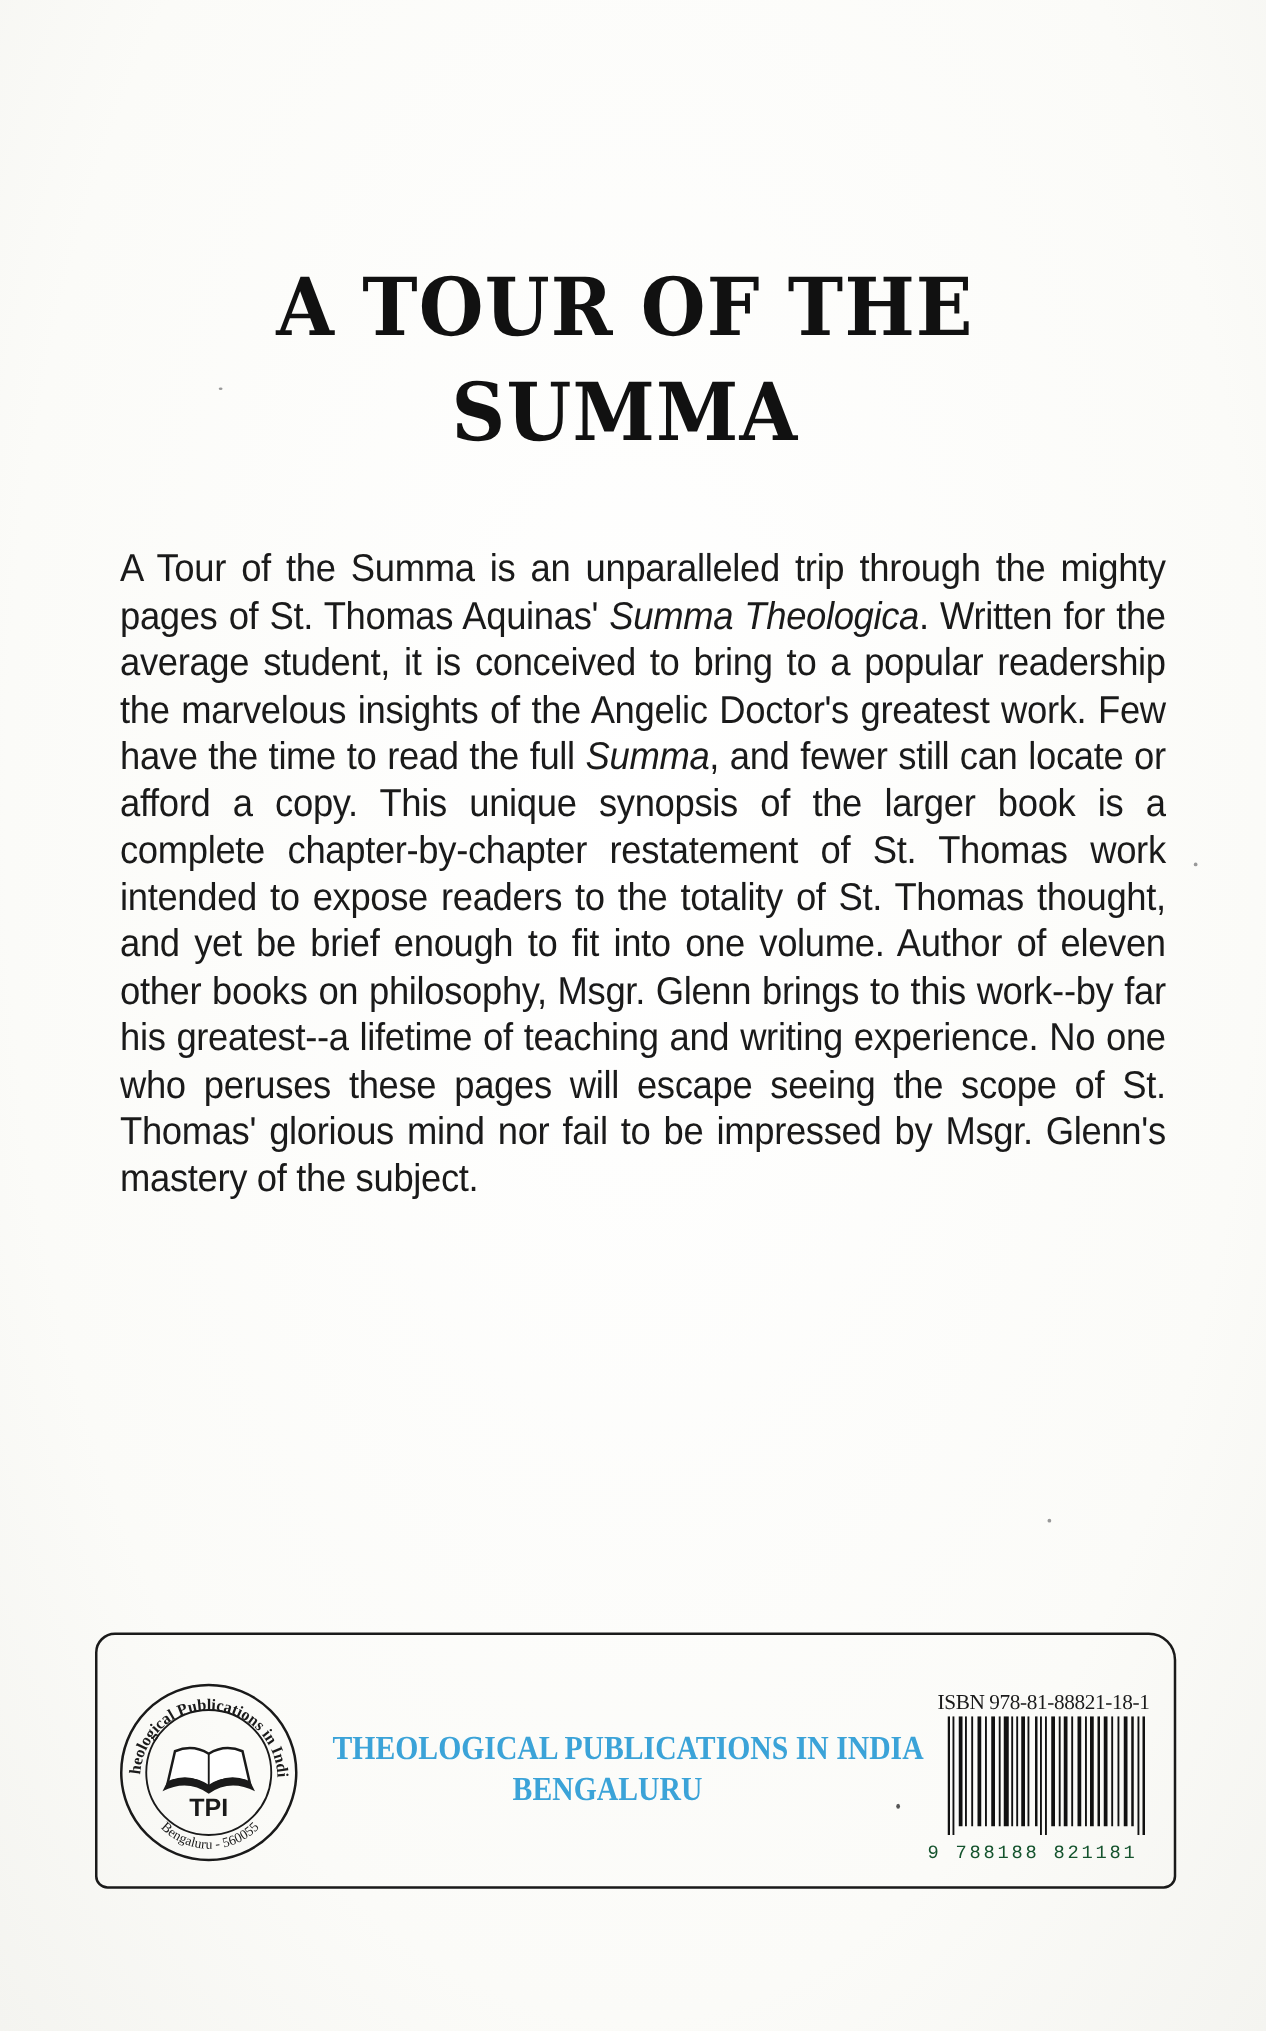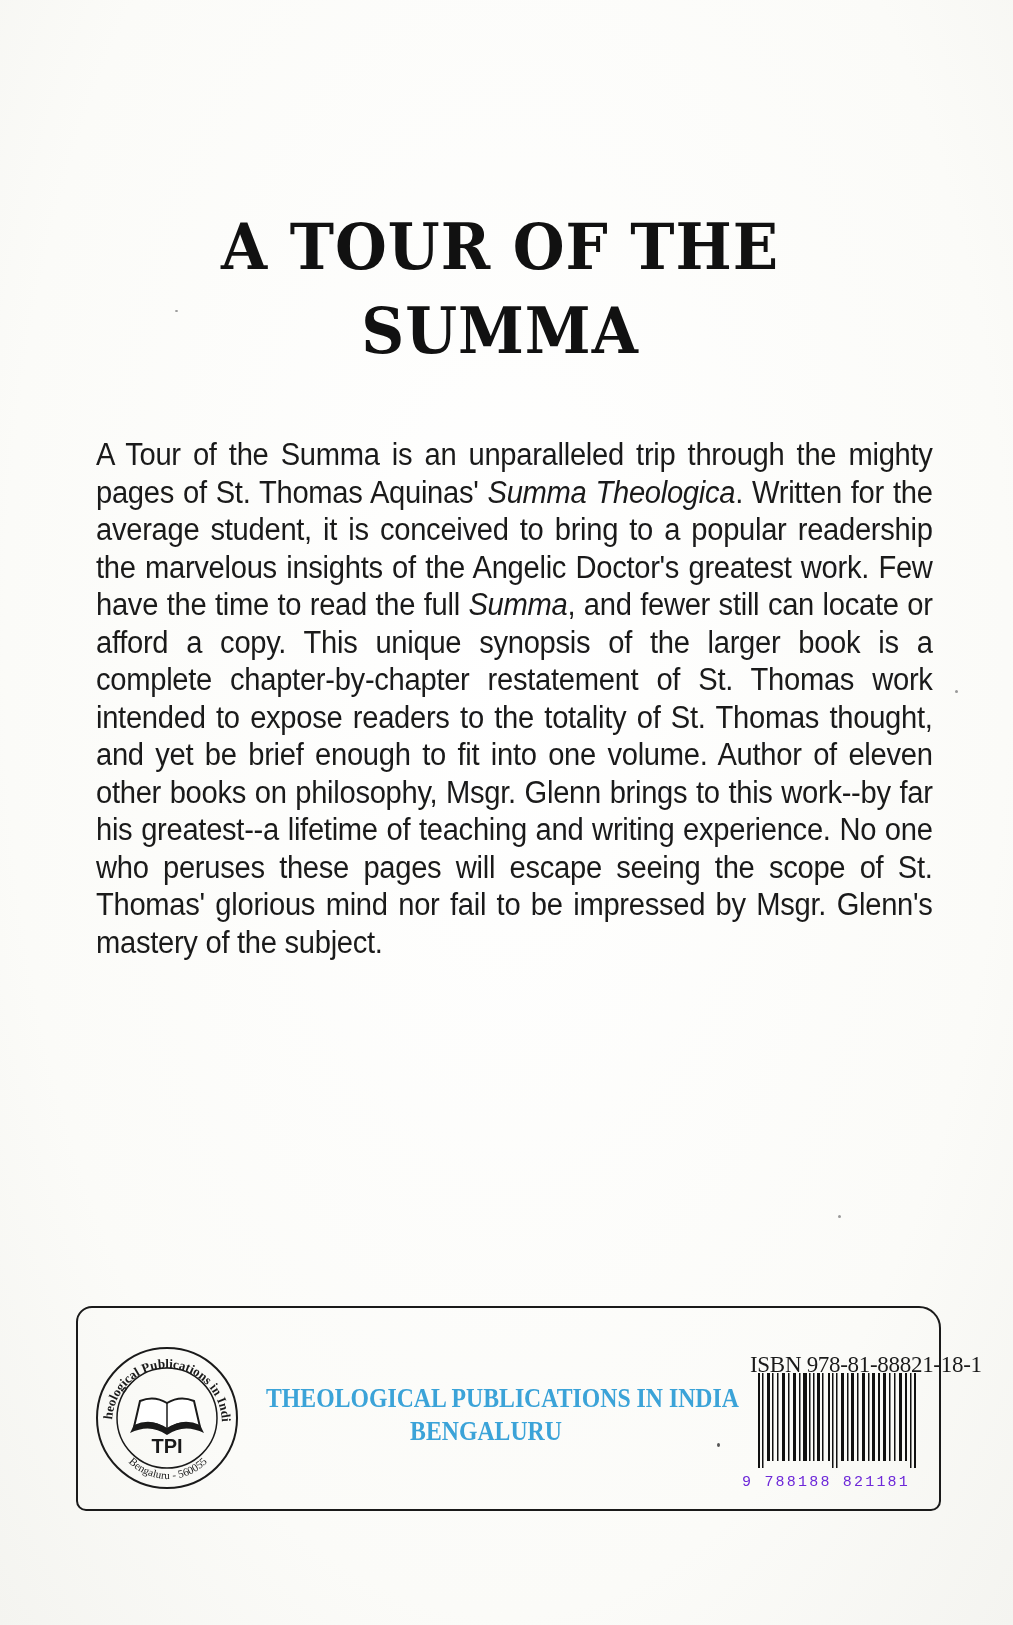--- a/index.html
+++ b/index.html
@@ -62,34 +62,34 @@
       color: #3ba3d8;
       font-size: 27px;
       line-height: 33px;
       transform: scaleX(0.88);
       transform-origin: 50% 0;
     }
     .publisher div { white-space: nowrap; }
     .isbn-label {
       position: absolute; left: 750px; top: 1352px; width: 180px;
       font-family: "Liberation Serif", "DejaVu Serif", serif;
-      font-size: 23px;
+      font-size: 17px;
       color: #1a1a1a;
       white-space: nowrap;
       letter-spacing: -0.3px;
     }
     .barcode {
       position: absolute; left: 758px; top: 1373px;
       width: 160px; height: 95px;
     }
     .barcode-digits {
       position: absolute; left: 742px; top: 1474px; width: 185px;
       font-family: "Liberation Mono", "DejaVu Sans Mono", monospace;
       font-size: 15px;
-      color: #6d28d9;
+      color: #14532d;
       letter-spacing: 2.2px;
       white-space: nowrap;
     }
     .speck { position: absolute; background: #999; border-radius: 50%; }
   </style>
 </head>
 <body>
 
 <div class="cover"></div>
 

